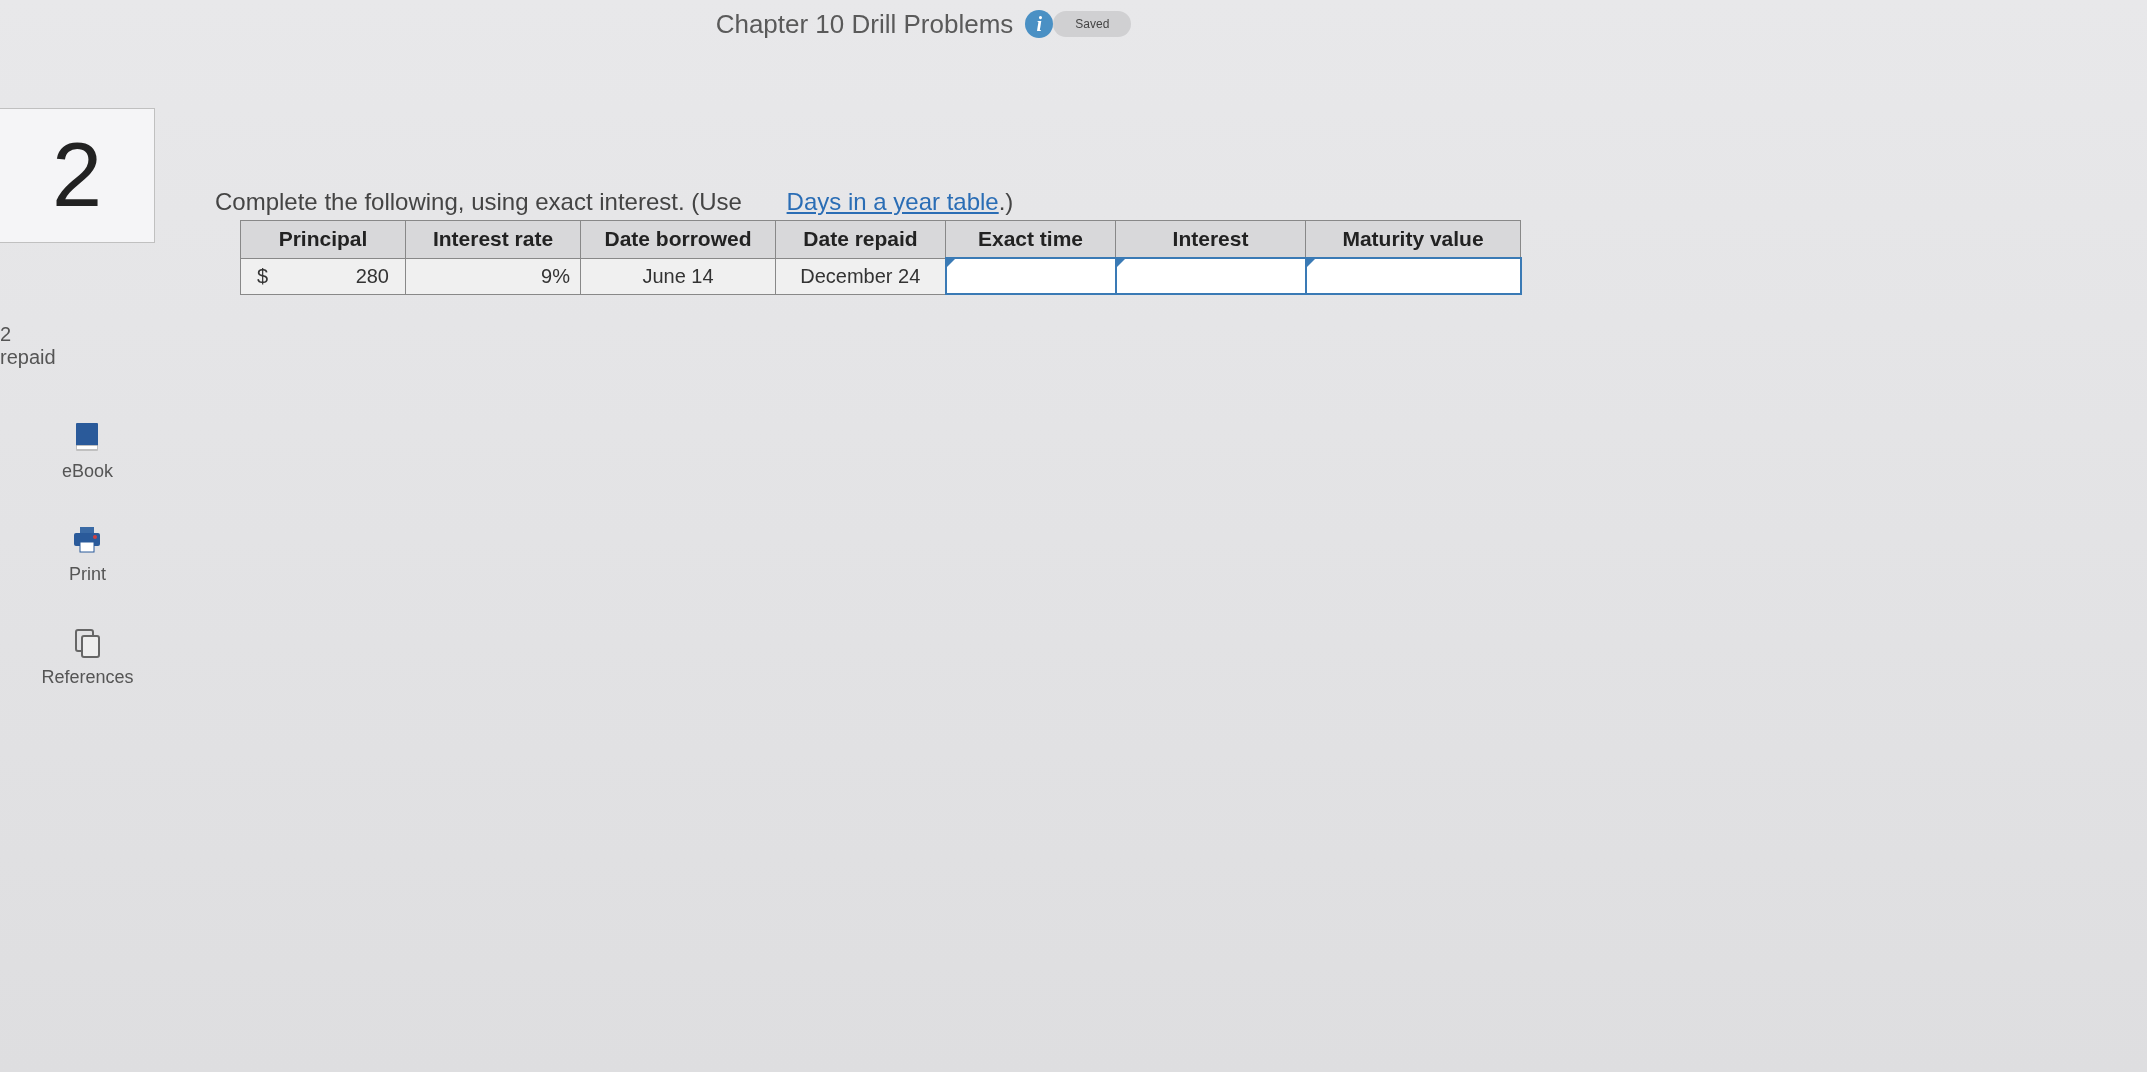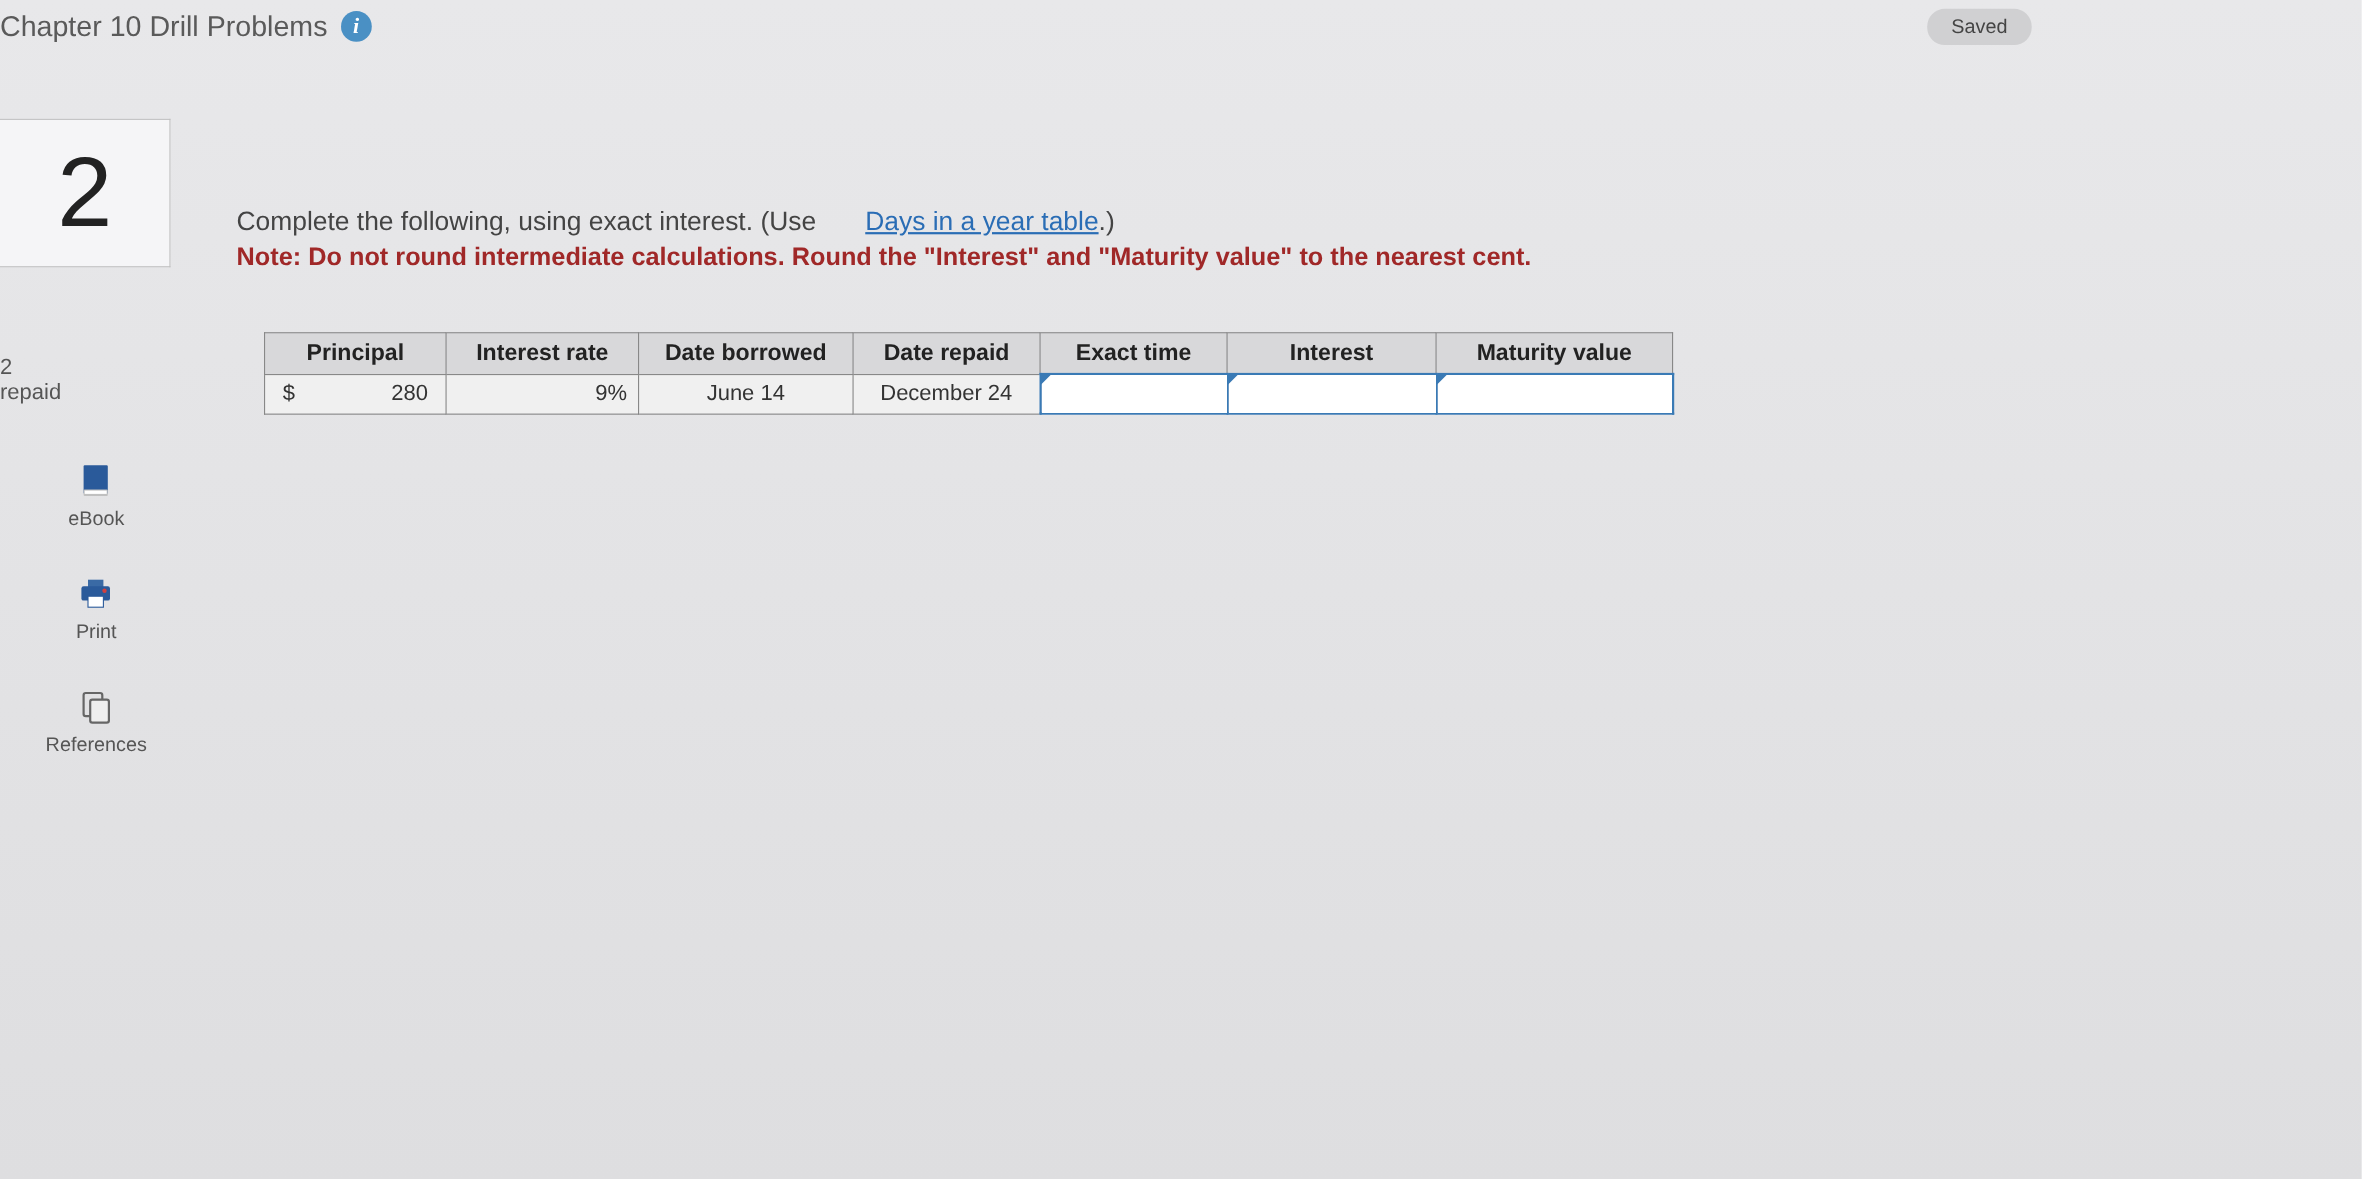--- a/index.html
+++ b/index.html
@@ -10,21 +10,21 @@
     body {
       font-family: Arial, Helvetica, sans-serif;
       background: linear-gradient(180deg, #e8e8ea 0%, #dedee0 100%);
       width: 2147px;
       height: 1072px;
       overflow: hidden;
     }
     .top-bar {
       display: flex;
       align-items: center;
-      justify-content: space-between;
+      justify-content: center;
       padding: 8px 20px 8px 0;
       height: 48px;
     }
     .top-title {
       font-size: 26px;
       color: #5a5a5a;
       font-weight: 400;
       display: flex;
       align-items: center;
       gap: 12px;
@@ -40,21 +40,21 @@
       color: #fff;
       font-weight: bold;
       font-size: 20px;
       font-family: Georgia, serif;
       font-style: italic;
     }
     .saved-pill {
       background: #d0d0d2;
       border-radius: 16px;
       padding: 6px 22px;
-      font-size: 18px;
+      font-size: 12px;
       color: #444;
       margin-right: 280px;
     }
     .main-area {
       display: flex;
       padding-top: 60px;
     }
     .left-col {
       width: 175px;
       flex-shrink: 0;
@@ -249,21 +249,20 @@
         </svg>
       </div>
       <span>References</span>
     </div>
   </div>
 
   <div class="content-col">
     <div class="instruction-line">
       <span>Complete the following, using exact interest. (Use </span><a class="instruction-link">Days in a year table</a><span>.)</span>
     </div>
-    <div class="note-line">Note: Do not round intermediate calculations. Round the "Interest" and "Maturity value" to the nearest cent.</div>
 
     <table class="data-table">
       <thead>
         <tr>
           <th class="th-principal">Principal</th>
           <th class="th-rate">Interest rate</th>
           <th class="th-borrowed">Date borrowed</th>
           <th class="th-repaid">Date repaid</th>
           <th class="th-exact">Exact time</th>
           <th class="th-interest">Interest</th>

